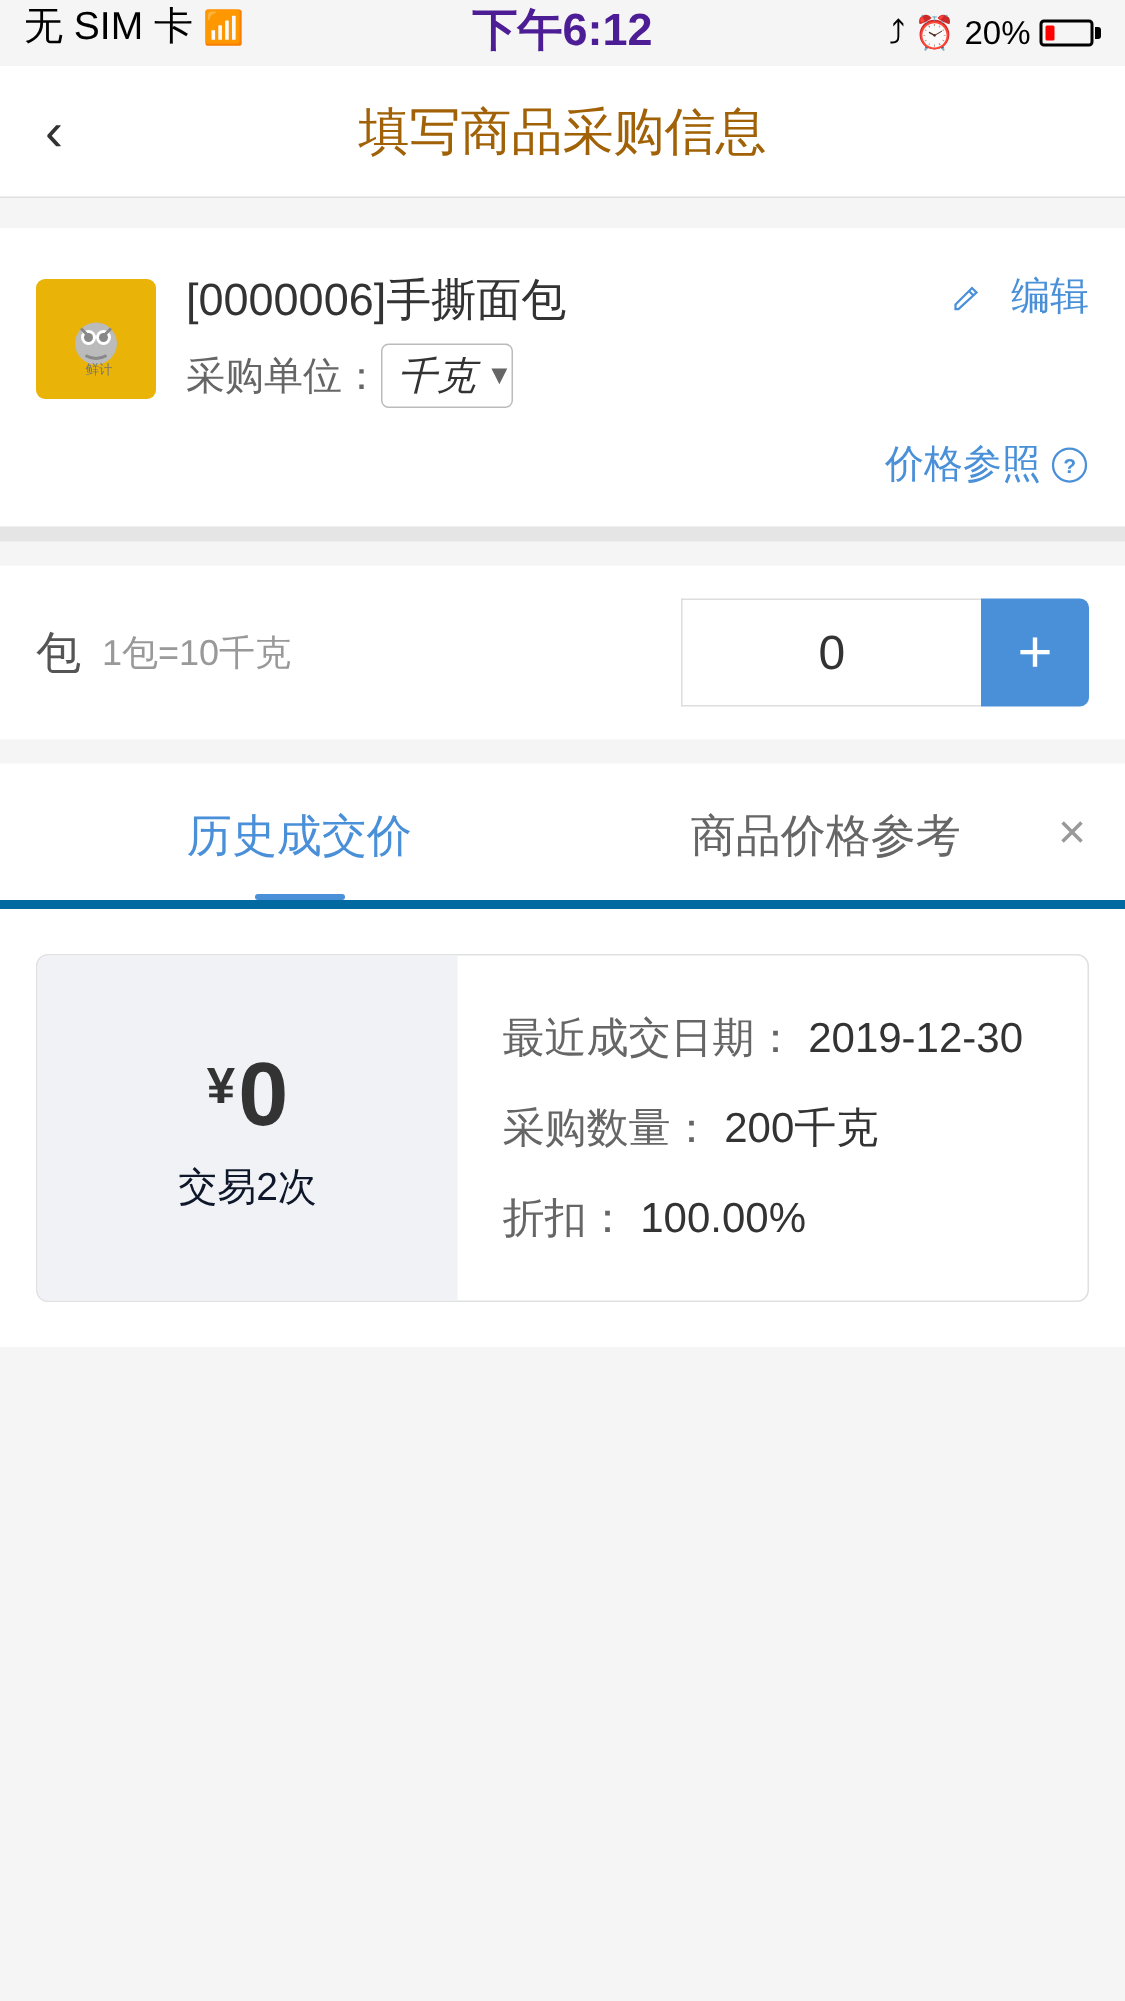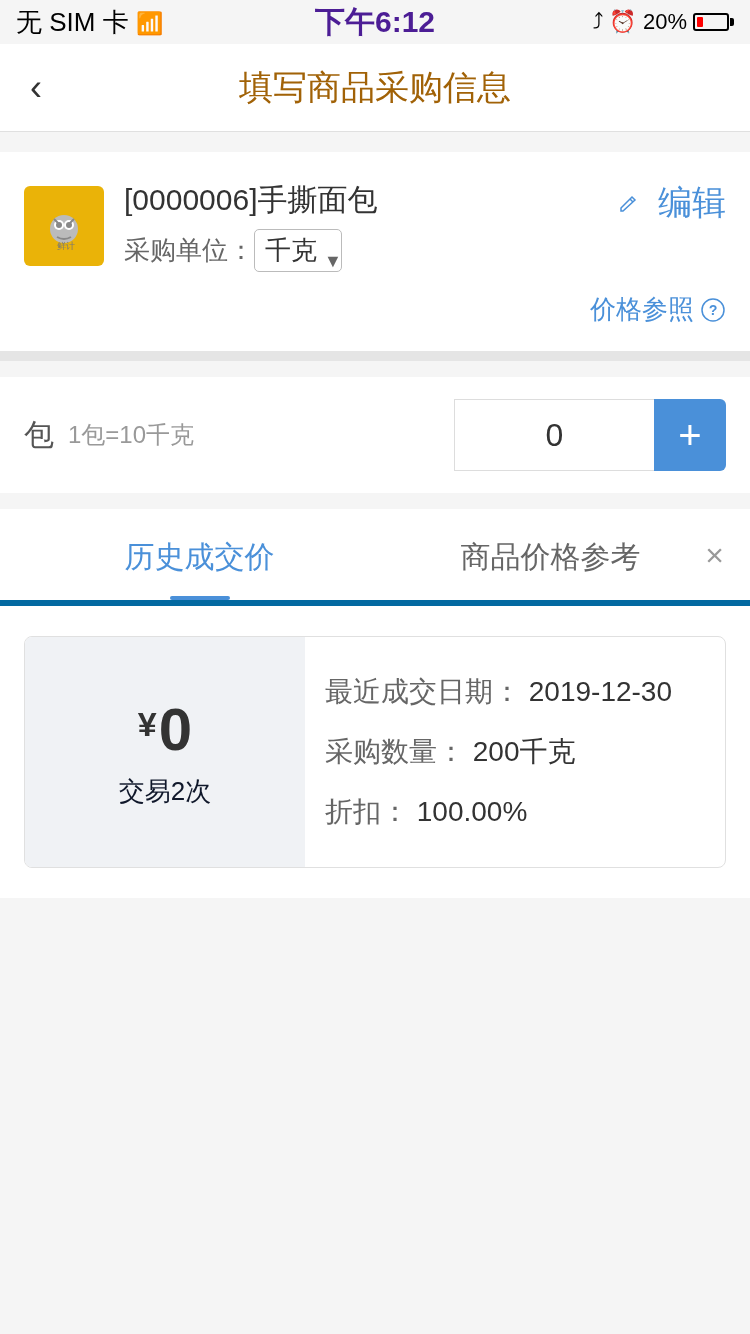--- a/index.html
+++ b/index.html
@@ -8,21 +8,20 @@
       width: 750px;
       min-height: 1334px;
       font-family: -apple-system, "PingFang SC", "Helvetica Neue", sans-serif;
       background: #f5f5f5;
       overflow-x: hidden;
     }
 
     
     .status-bar {
       display: flex;
-      align-items: center;
       justify-content: space-between;
       height: 44px;
       background: #f5f5f5;
       padding: 0 16px;
     }
     .status-left {
       font-size: 26px;
       font-weight: 500;
       color: #000;
     }
@@ -133,24 +132,25 @@
     }
     .product-unit-row {
       display: flex;
       align-items: center;
       font-size: 26px;
       color: #666;
     }
     .unit-select-wrap {
       position: relative;
       display: inline-flex;
-      align-items: flex-end;
+      align-items: center;
+      font-style: italic;
     }
     .edit-btn {
-      font-size: 34px;
+      font-size: 26px;
       color: #4a90d9;
       cursor: pointer;
       display: flex;
       align-items: center;
       gap: 18px;
     }
     .price-ref-btn {
       font-size: 26px;
       color: #4a90d9;
       cursor: pointer;
@@ -305,21 +305,21 @@
       font-size: 60px;
     }
     .card-trade-count {
       font-size: 26px;
       color: #0f172a;
       margin-top: 10px;
       text-align: center;
     }
     .card-right {
       flex: 1;
-      padding: 34px 20px;
+      padding: 34px 30px;
       display: flex;
       flex-direction: column;
       gap: 18px;
     }
     .card-detail-row {
       font-size: 28px;
       color: #333;
       line-height: 1.5;
     }
     .card-detail-label {

